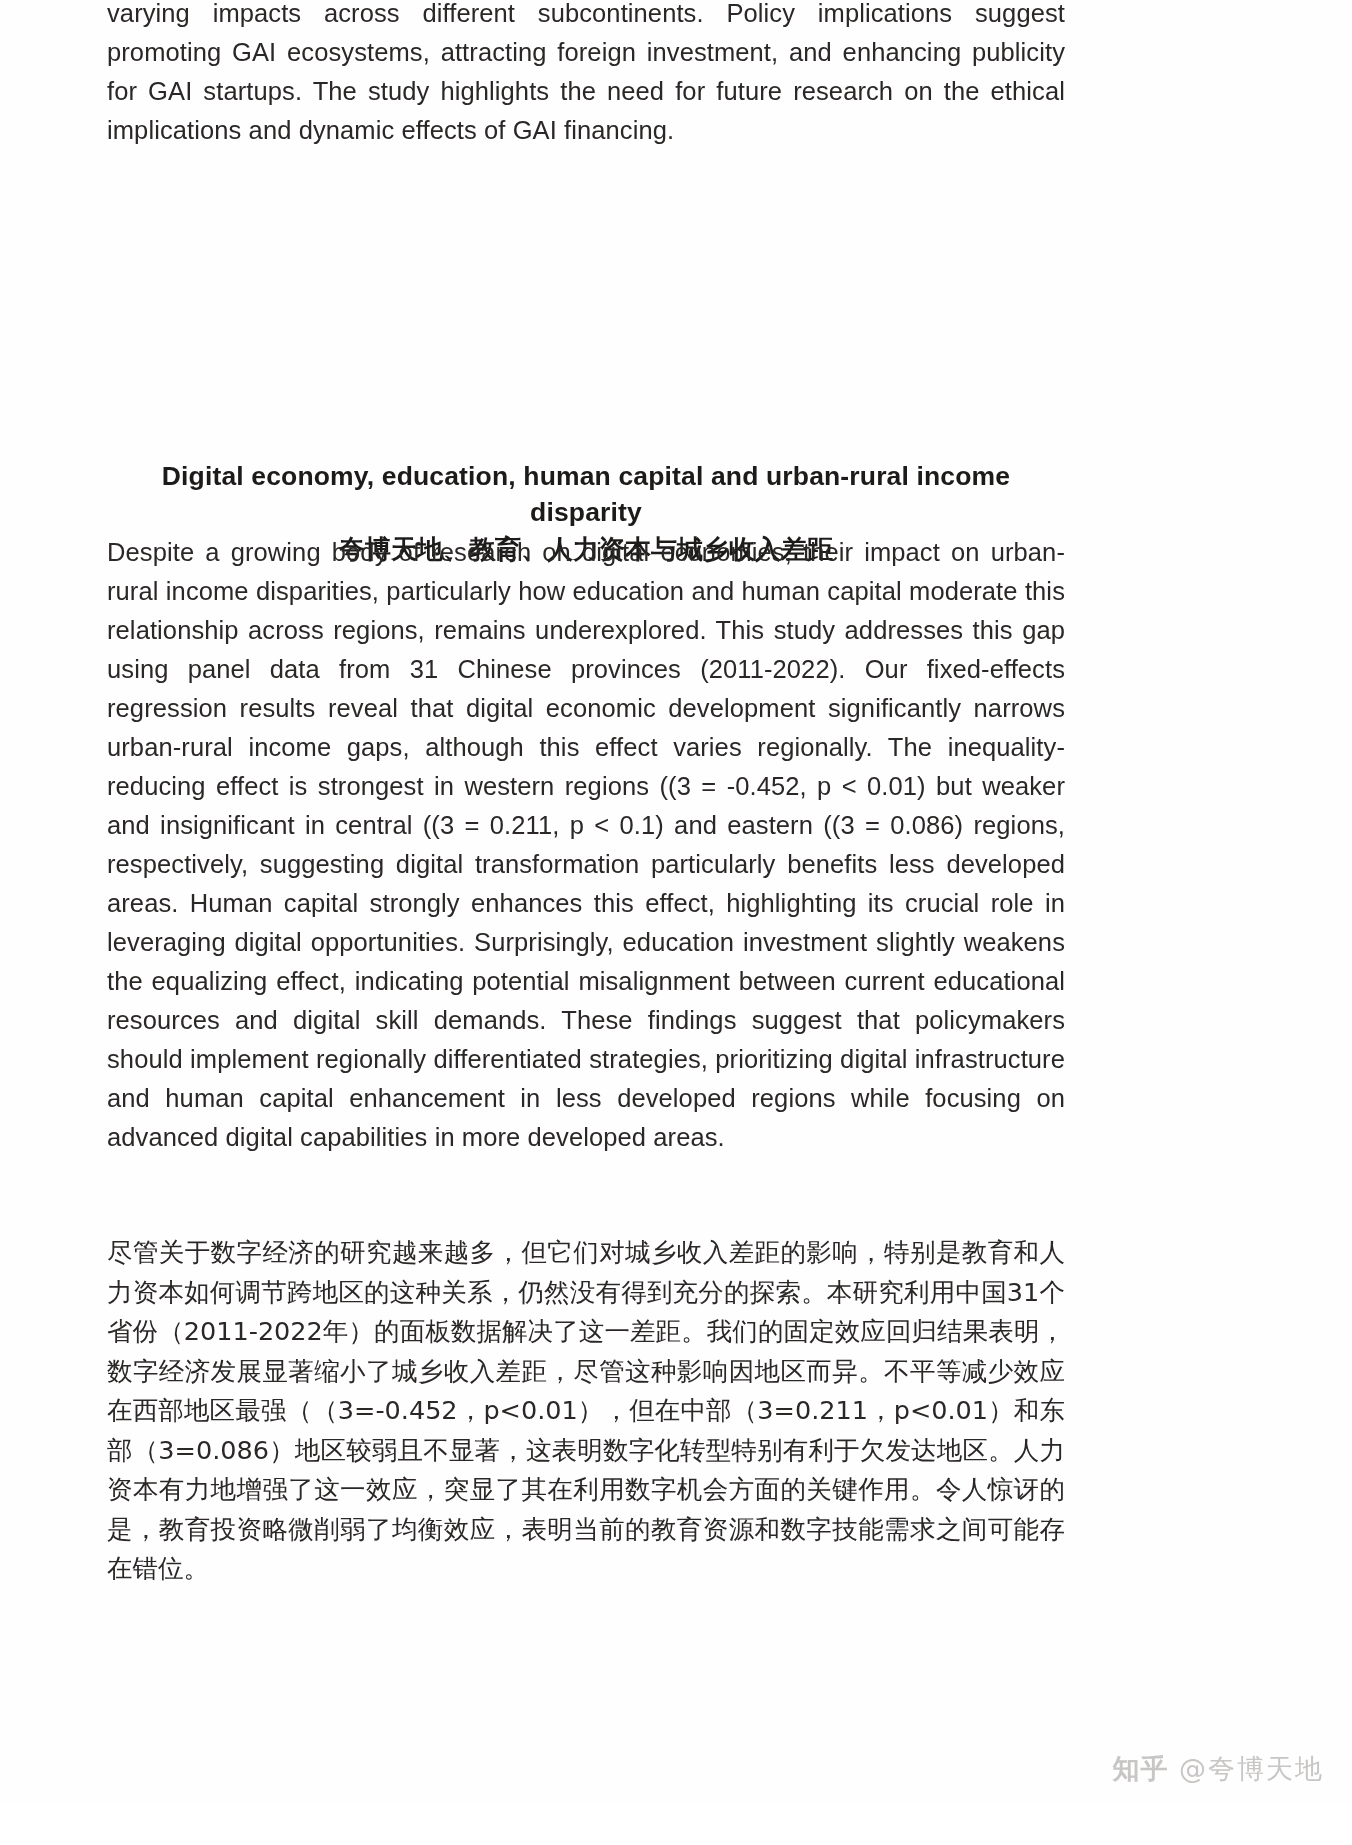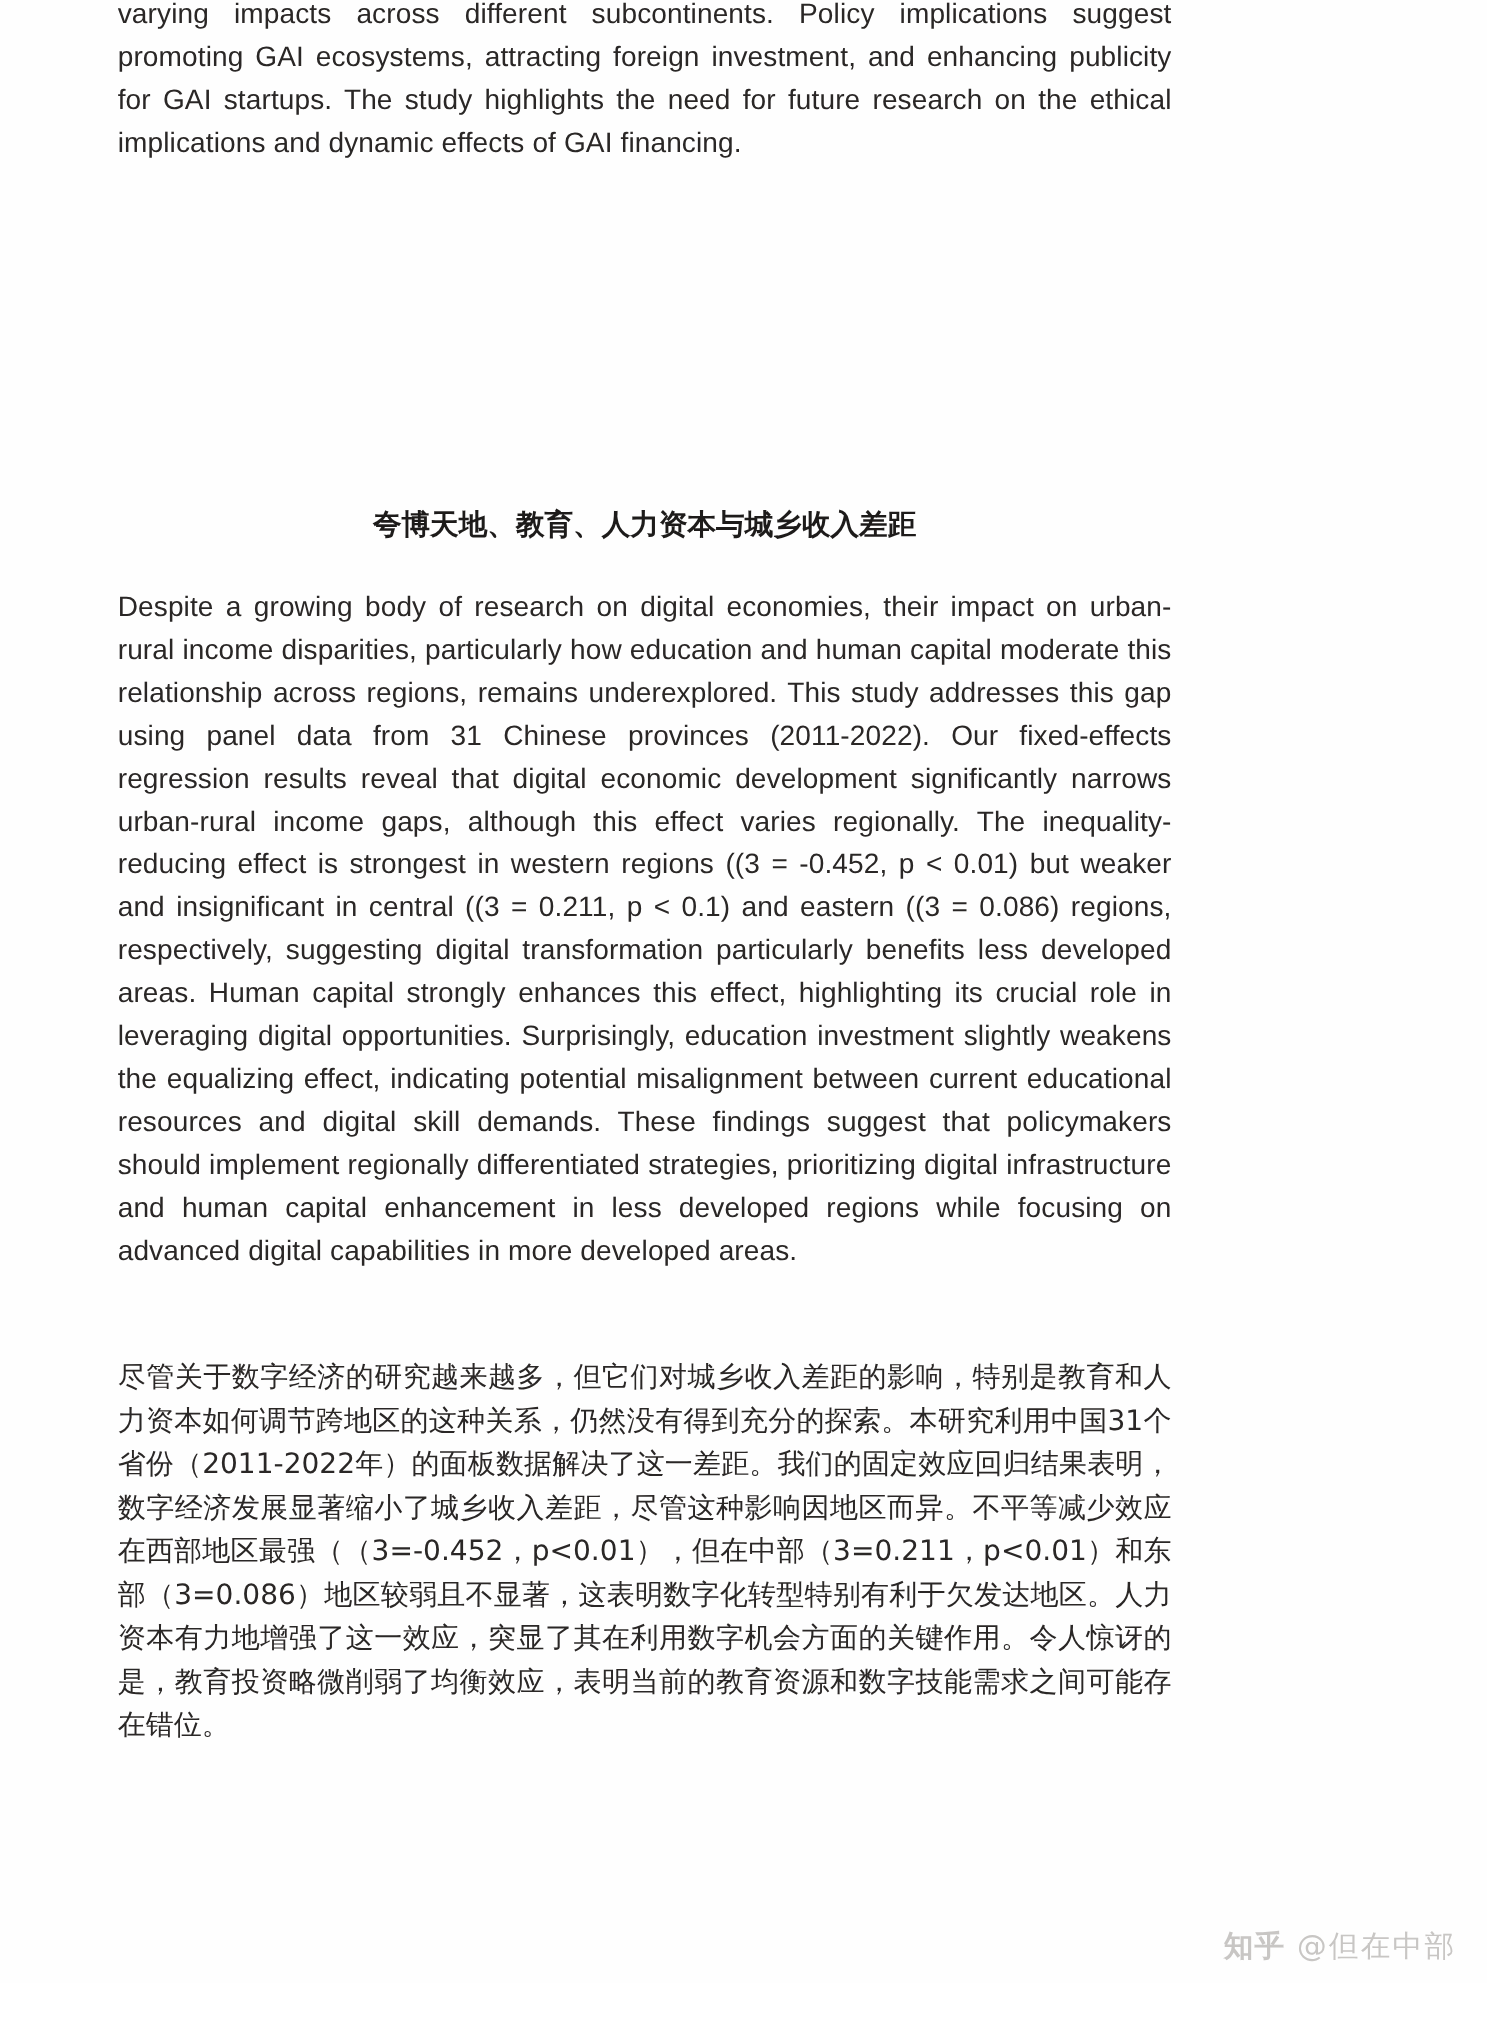--- a/index.html
+++ b/index.html
@@ -108,29 +108,30 @@
 <body>
 
 <div id="page">
 
   <div class="clip-top">
     <p class="en">varying impacts across different subcontinents. Policy implications suggest promoting GAI ecosystems, attracting foreign investment, and enhancing publicity for GAI startups. The study highlights the need for future research on the ethical implications and dynamic effects of GAI financing.</p>
   </div>
 
 
   <div class="content heading-wrap" style="top:458px;">
+    <h2 class="title-en">Digital economy, education, human capital and urban-rural income disparity</h2>
     <h3 class="title-cn">夸博天地、教育、人力资本与城乡收入差距</h3>
   </div>
 
   <div class="content" style="top:533px;">
     <p class="en">Despite a growing body of research on digital economies, their impact on urban-rural income disparities, particularly how education and human capital moderate this relationship across regions, remains underexplored. This study addresses this gap using panel data from 31 Chinese provinces (2011-2022). Our fixed-effects regression results reveal that digital economic development significantly narrows urban-rural income gaps, although this effect varies regionally. The inequality-reducing effect is strongest in western regions ((3 = -0.452, p &lt; 0.01) but weaker and insignificant in central ((3 = 0.211, p &lt; 0.1) and eastern ((3 = 0.086) regions, respectively, suggesting digital transformation particularly benefits less developed areas. Human capital strongly enhances this effect, highlighting its crucial role in leveraging digital opportunities. Surprisingly, education investment slightly weakens the equalizing effect, indicating potential misalignment between current educational resources and digital skill demands. These findings suggest that policymakers should implement regionally differentiated strategies, prioritizing digital infrastructure and human capital enhancement in less developed regions while focusing on advanced digital capabilities in more developed areas.</p>
   </div>
 
   <div class="content" style="top:1233px;">
     <p class="cn">尽管关于数字经济的研究越来越多，但它们对城乡收入差距的影响，特别是教育和人力资本如何调节跨地区的这种关系，仍然没有得到充分的探索。本研究利用中国31个省份（2011-2022年）的面板数据解决了这一差距。我们的固定效应回归结果表明，数字经济发展显著缩小了城乡收入差距，尽管这种影响因地区而异。不平等减少效应在西部地区最强（（3=-0.452，p&lt;0.01），但在中部（3=0.211，p&lt;0.01）和东部（3=0.086）地区较弱且不显著，这表明数字化转型特别有利于欠发达地区。人力资本有力地增强了这一效应，突显了其在利用数字机会方面的关键作用。令人惊讶的是，教育投资略微削弱了均衡效应，表明当前的教育资源和数字技能需求之间可能存在错位。</p>
   </div>
 
   <div class="watermark">
     <span class="logo">知乎</span>
-    <span>@但在中部</span>
+    <span>@夸博天地</span>
   </div>
 
 </div>
 
 </body></html>

